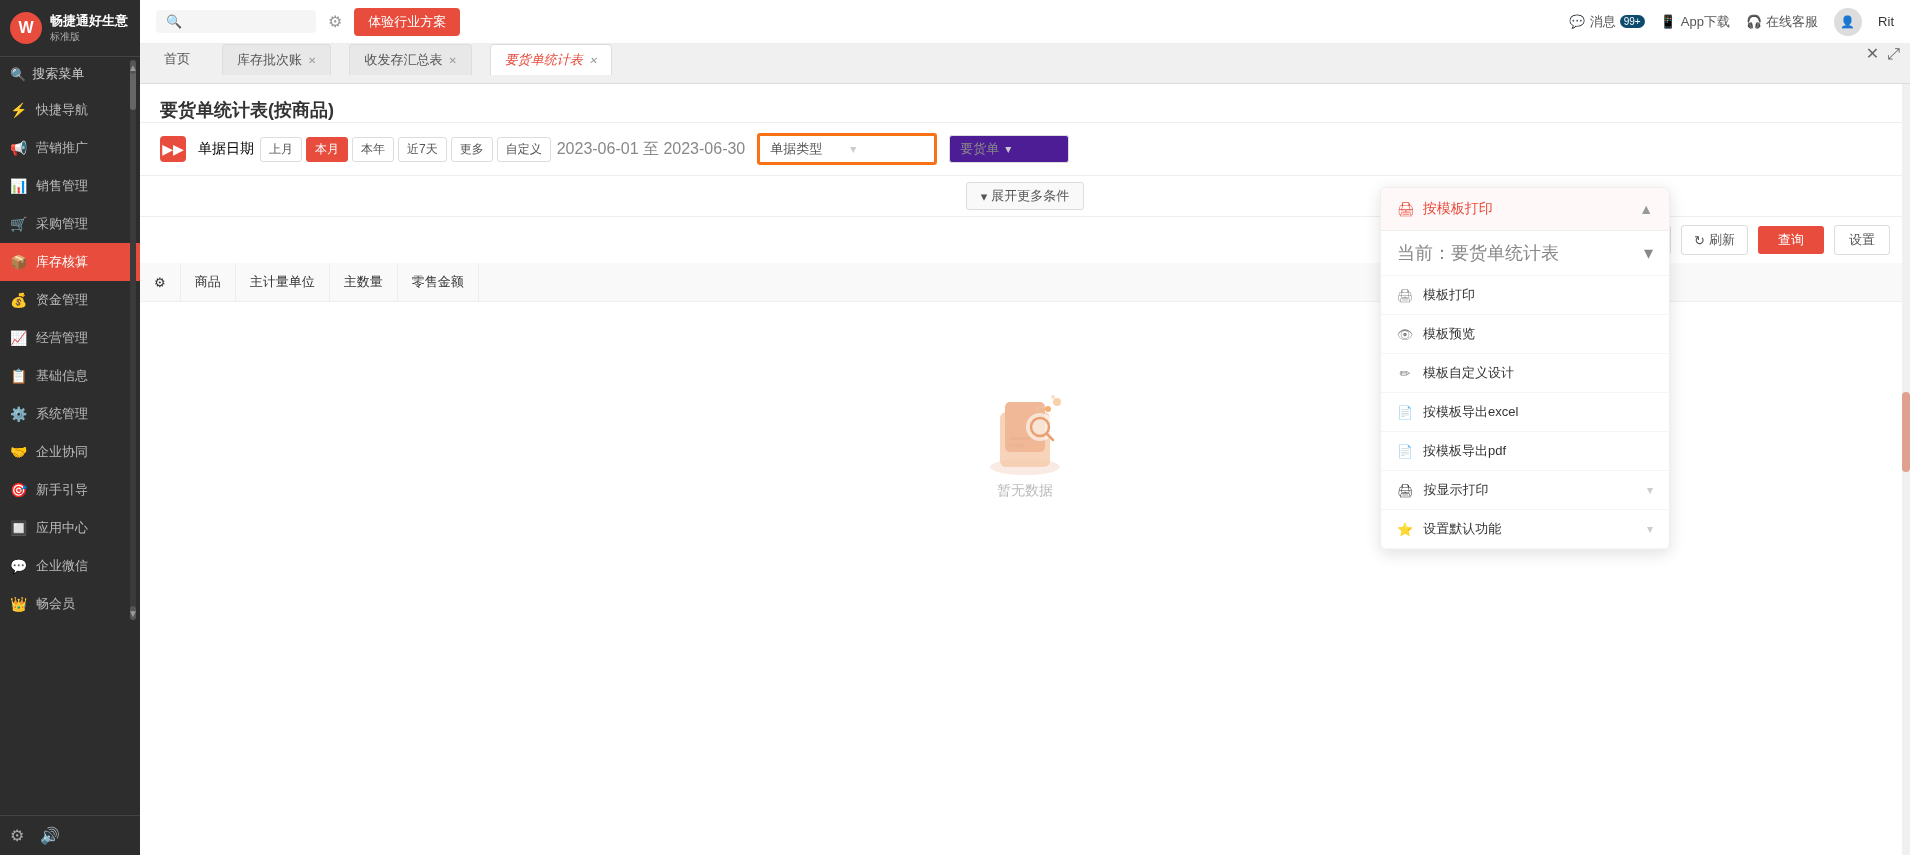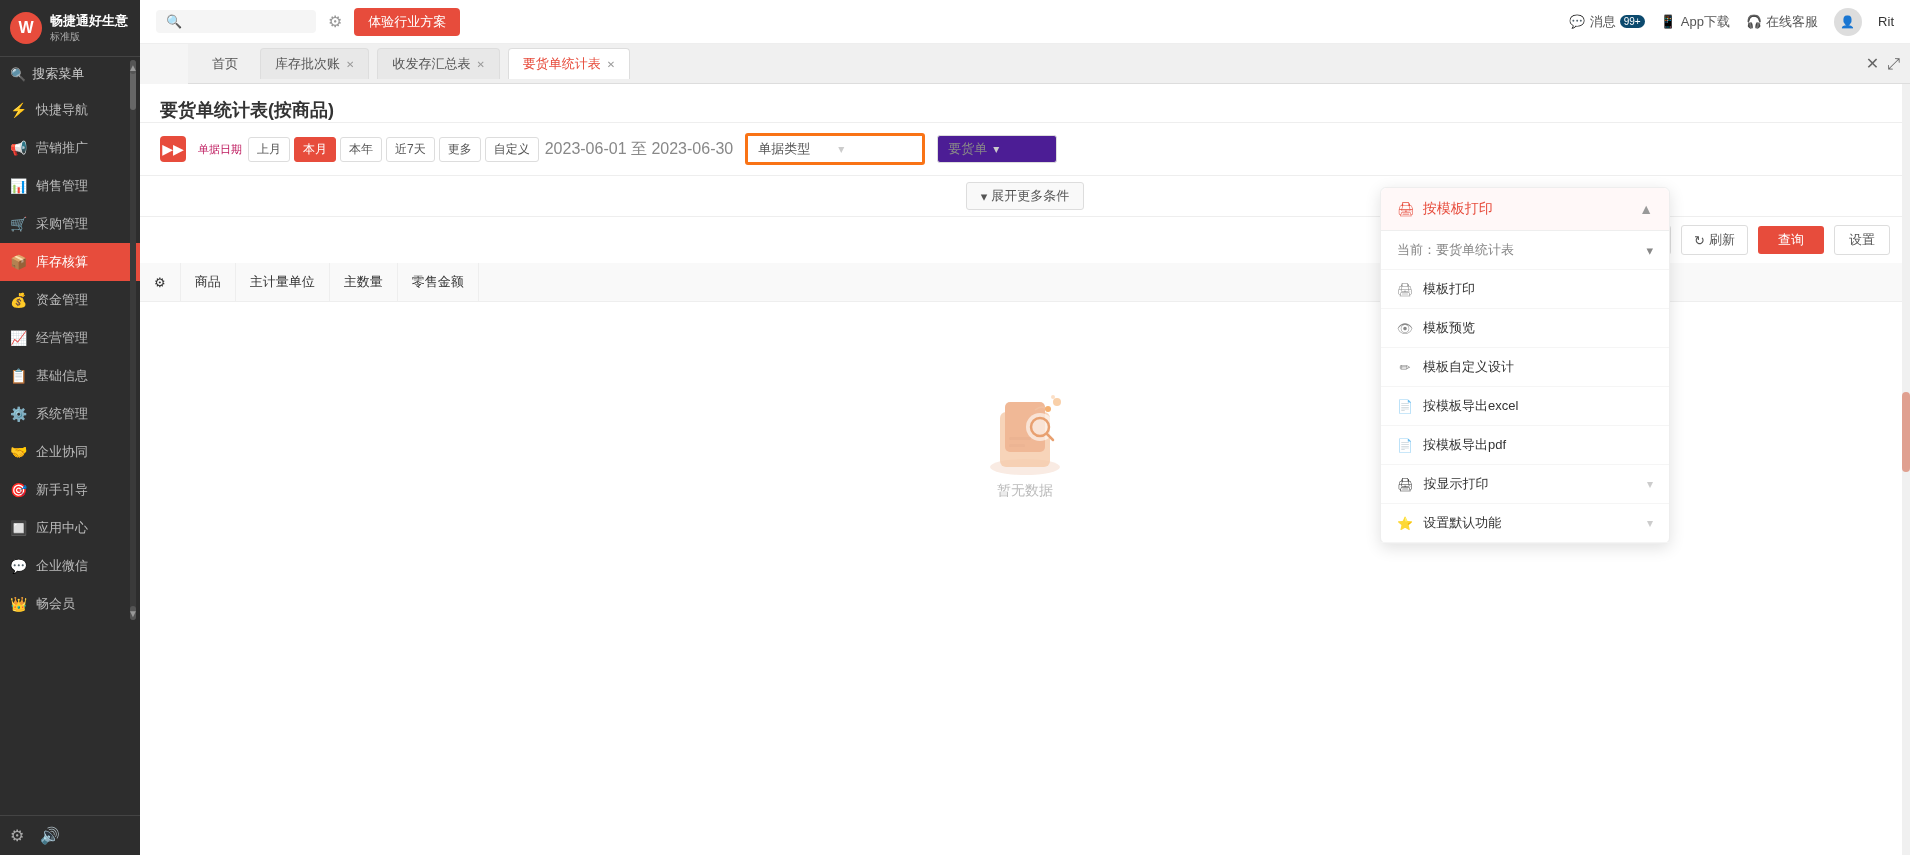--- a/index.html
+++ b/index.html
@@ -71,30 +71,30 @@
     }
     .avatar-circle {
       width: 28px; height: 28px; background: #ddd; border-radius: 50%;
       display: flex; align-items: center; justify-content: center; color: #888; font-size: 12px;
     }
     .user-name { font-size: 13px; color: #333; }
 
     
     .tab-bar {
       position: fixed; left: 140px; top: 44px; right: 0; height: 40px;
-      background: #f0f0f0; display: flex; align-items: center; padding: 0 10px;
-      border-bottom: 1px solid #ddd; z-index: 98; gap: 8px; margin-left: 48px;
+      background: #f0f0f0; display: flex; align-items: flex-start; padding: 0 10px;
+      border-bottom: 1px solid #ddd; z-index: 98; gap: 18px;
     }
     .tab-item {
       display: flex; align-items: center; gap: 6px; padding: 6px 14px;
       background: #e8e8e8; border-radius: 4px 4px 0 0; cursor: pointer;
       font-size: 13px; color: #555; border: 1px solid #ddd; border-bottom: none;
       white-space: nowrap;
     }
-    .tab-item.active { background: #fff; color: #e74c3c; border-color: #ddd; }
+    .tab-item.active { background: #fff; color: #e74c3c; border-color: #ddd; font-style: italic; }
     .tab-item:first-child { background: transparent; border: none; color: #555; }
     .tab-close { font-size: 10px; color: #999; cursor: pointer; }
     .tab-bar-right { margin-left: auto; display: flex; align-items: center; gap: 8px; }
     .tab-bar-btn { background: none; border: none; cursor: pointer; font-size: 16px; color: #666; }
 
     
     .main-content {
       position: fixed; left: 140px; top: 84px; right: 0; bottom: 0;
       background: #fff; overflow: hidden;
     }
@@ -106,21 +106,21 @@
     
     .filter-bar {
       padding: 10px 20px; background: #fff; border-bottom: 1px solid #eee;
       display: flex; align-items: center; gap: 12px; flex-wrap: wrap;
     }
     .filter-expand-btn {
       width: 26px; height: 26px; background: #e74c3c; border-radius: 4px;
       display: flex; align-items: center; justify-content: center; cursor: pointer; color: #fff; font-size: 14px;
     }
     .filter-group { display: flex; align-items: center; gap: 6px; }
-    .filter-label { color: #be185d; font-size: 11px; white-space: nowrap; }
+    .filter-label { color: #000000; font-size: 14px; white-space: nowrap; }
     .filter-date-btns { display: flex; gap: 4px; }
     .date-btn {
       padding: 3px 8px; border: 1px solid #ddd; border-radius: 3px;
       cursor: pointer; font-size: 12px; color: #555; background: #fff;
     }
     .date-btn.active { background: #e74c3c; color: #fff; border-color: #e74c3c; }
     .date-range { font-size: 16px; color: #888; }
 
     .filter-type-select {
       display: flex; align-items: center; gap: 6px; padding: 4px 10px;
@@ -209,21 +209,21 @@
     .dropdown-item-text { flex: 1; }
 
     .dropdown-section {
       display: flex; align-items: center; justify-content: space-between;
       padding: 10px 16px; cursor: pointer; color: #333; font-size: 13px;
       border-bottom: 1px solid #f5f5f5;
     }
     .dropdown-section-left { display: flex; align-items: center; gap: 10px; }
 
     .current-item {
-      padding: 10px 16px; color: #888; font-size: 13px; border-bottom: 1px solid #f5f5f5;
+      padding: 10px 16px; color: #888; font-size: 18px; border-bottom: 1px solid #f5f5f5;
       display: flex; align-items: center; justify-content: space-between;
     }
 
     
     .right-scrollbar {
       position: fixed; right: 0; top: 84px; bottom: 0; width: 8px; background: #f0f0f0;
     }
     .right-scrollbar-thumb {
       width: 8px; height: 80px; background: #e0a090; border-radius: 4px; position: absolute; top: 40%;
     }

